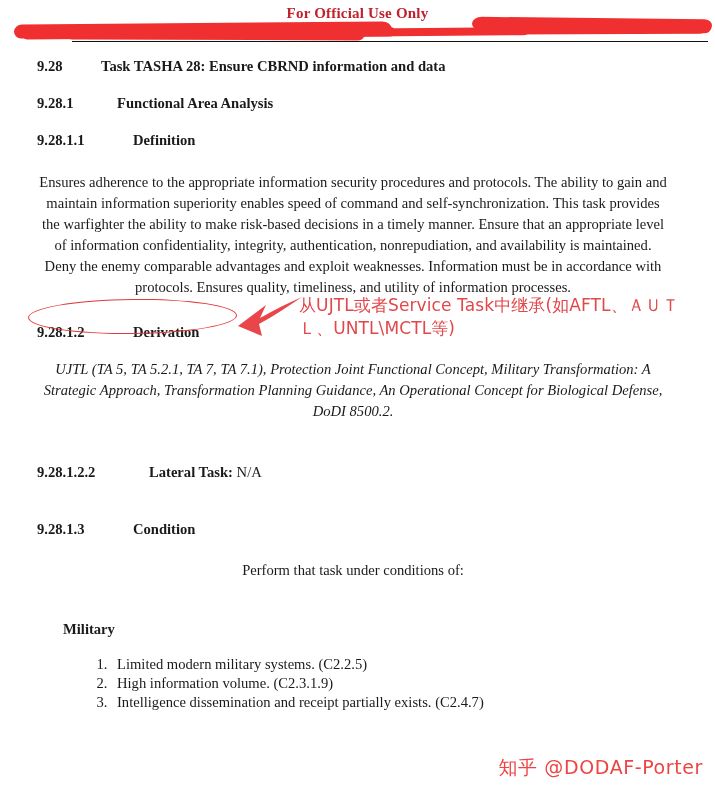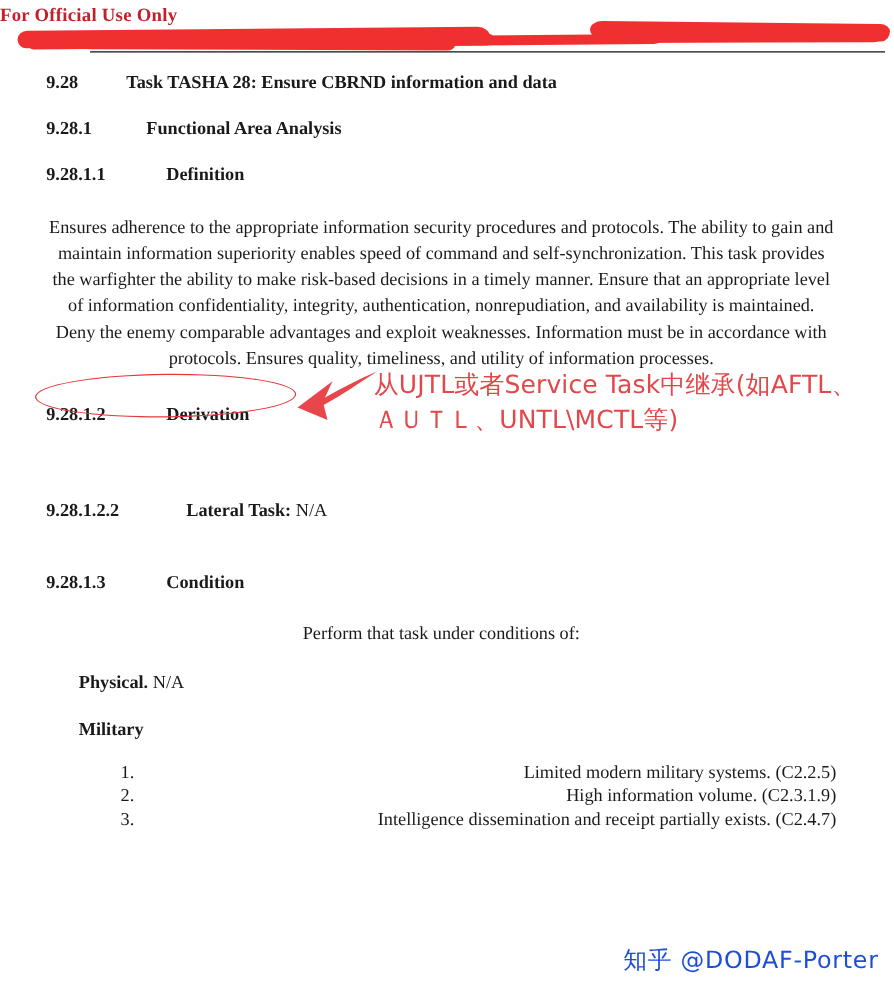--- a/index.html
+++ b/index.html
@@ -28,21 +28,21 @@
   
   .header-band {
     position: relative;
     height: 44px;
   }
   .fouo-banner {
     position: absolute;
     top: 5px;
     left: 0;
     width: 715px;
-    text-align: left;
+    text-align: center;
     font-family: "Liberation Serif", "DejaVu Serif", serif;
     font-weight: bold;
     font-size: 15px;
     letter-spacing: .2px;
     color: #c2202a;
     white-space: nowrap;
   }
   .header-rule {
     position: absolute;
     left: 72px;
@@ -147,21 +147,20 @@
     line-height: 1.2;
   }
   .sub-label .reg { font-weight: normal; }
 
   ol.cond-list {
     margin: 0;
     padding: 0 0 0 74px;
     list-style: decimal;
     font-size: 14.6px;
     line-height: 1.30;
-    text-align: right;
   }
   ol.cond-list li {
     padding-left: 6px;
   }
   .sp-14 { height: 14px; }
   .sp-16 { height: 16px; }
   .sp-18 { height: 18px; }
   .sp-20 { height: 20px; }
   .sp-22 { height: 22px; }
   .sp-26 { height: 26px; }
@@ -185,41 +184,41 @@
     border-radius: 50%;
     transform: rotate(-0.6deg);
   }
   .annot-note {
     position: absolute;
     left: 299px;
     top: 294px;
     width: 404px;
     color: #e2474a;
     font-family: "DejaVu Sans", "Liberation Sans", sans-serif;
-    font-size: 20px;
+    font-size: 17px;
     font-weight: 500;
     line-height: 1.38;
     letter-spacing: .1px;
   }
   .annot-arrow {
     position: absolute;
     left: 236px;
     top: 296px;
     width: 68px;
     height: 42px;
   }
 
   
   .watermark {
     position: absolute;
     right: 12px;
     top: 755px;
     font-family: "DejaVu Sans", "Liberation Sans", sans-serif;
     font-size: 19px;
-    color: #1d4ed8;
+    color: #ef4444;
     letter-spacing: .6px;
     white-space: nowrap;
   }
 </style>
 </head>
 <body>
 
 <div class="page">
 
   <div class="header-band">
@@ -254,20 +253,21 @@
     <p class="para">Ensures adherence to the appropriate information security procedures and protocols. The ability to gain and maintain information superiority enables speed of command and self-synchronization. This task provides the warfighter the ability to make risk-based decisions in a timely manner. Ensure that an appropriate level of information confidentiality, integrity, authentication, nonrepudiation, and availability is maintained. Deny the enemy comparable advantages and exploit weaknesses. Information must be in accordance with protocols. Ensures quality, timeliness, and utility of information processes.</p>
 
     <div class="sp-26"></div>
 
     <p class="heading lv3">
       <span class="num">9.28.1.2</span><span class="ttl">Derivation</span>
     </p>
 
     <div class="sp-18"></div>
 
+    <p class="para italic">UJTL (TA 5, TA 5.2.1, TA 7, TA 7.1), Protection Joint Functional Concept, Military Transformation: A Strategic Approach, Transformation Planning Guidance, An Operational Concept for Biological Defense, DoDI 8500.2.</p>
 
     <div class="sp-22"></div>
 
 
     <div class="sp-20"></div>
 
     <p class="heading lv4">
       <span class="num">9.28.1.2.2</span><span class="ttl">Lateral Task:</span><span class="reg">&nbsp;</span><span class="reg">N/A</span>
     </p>
 
@@ -279,23 +279,20 @@
     <p class="heading lv3">
       <span class="num">9.28.1.3</span><span class="ttl">Condition</span>
     </p>
 
     <div class="sp-22"></div>
 
     <p class="para">Perform that task under conditions of:</p>
 
     <div class="sp-20"></div>
 
-    <p class="sub-label">
-      <span>Physical.</span><span class="reg">&nbsp;</span><span class="reg">N/A</span>
-    </p>
 
     <div class="sp-20"></div>
 
     <p class="sub-label">Military</p>
 
     <div class="sp-16"></div>
 
     <ol class="cond-list">
       <li>Limited modern military systems. (C2.2.5)</li>
       <li>High information volume. (C2.3.1.9)</li>

